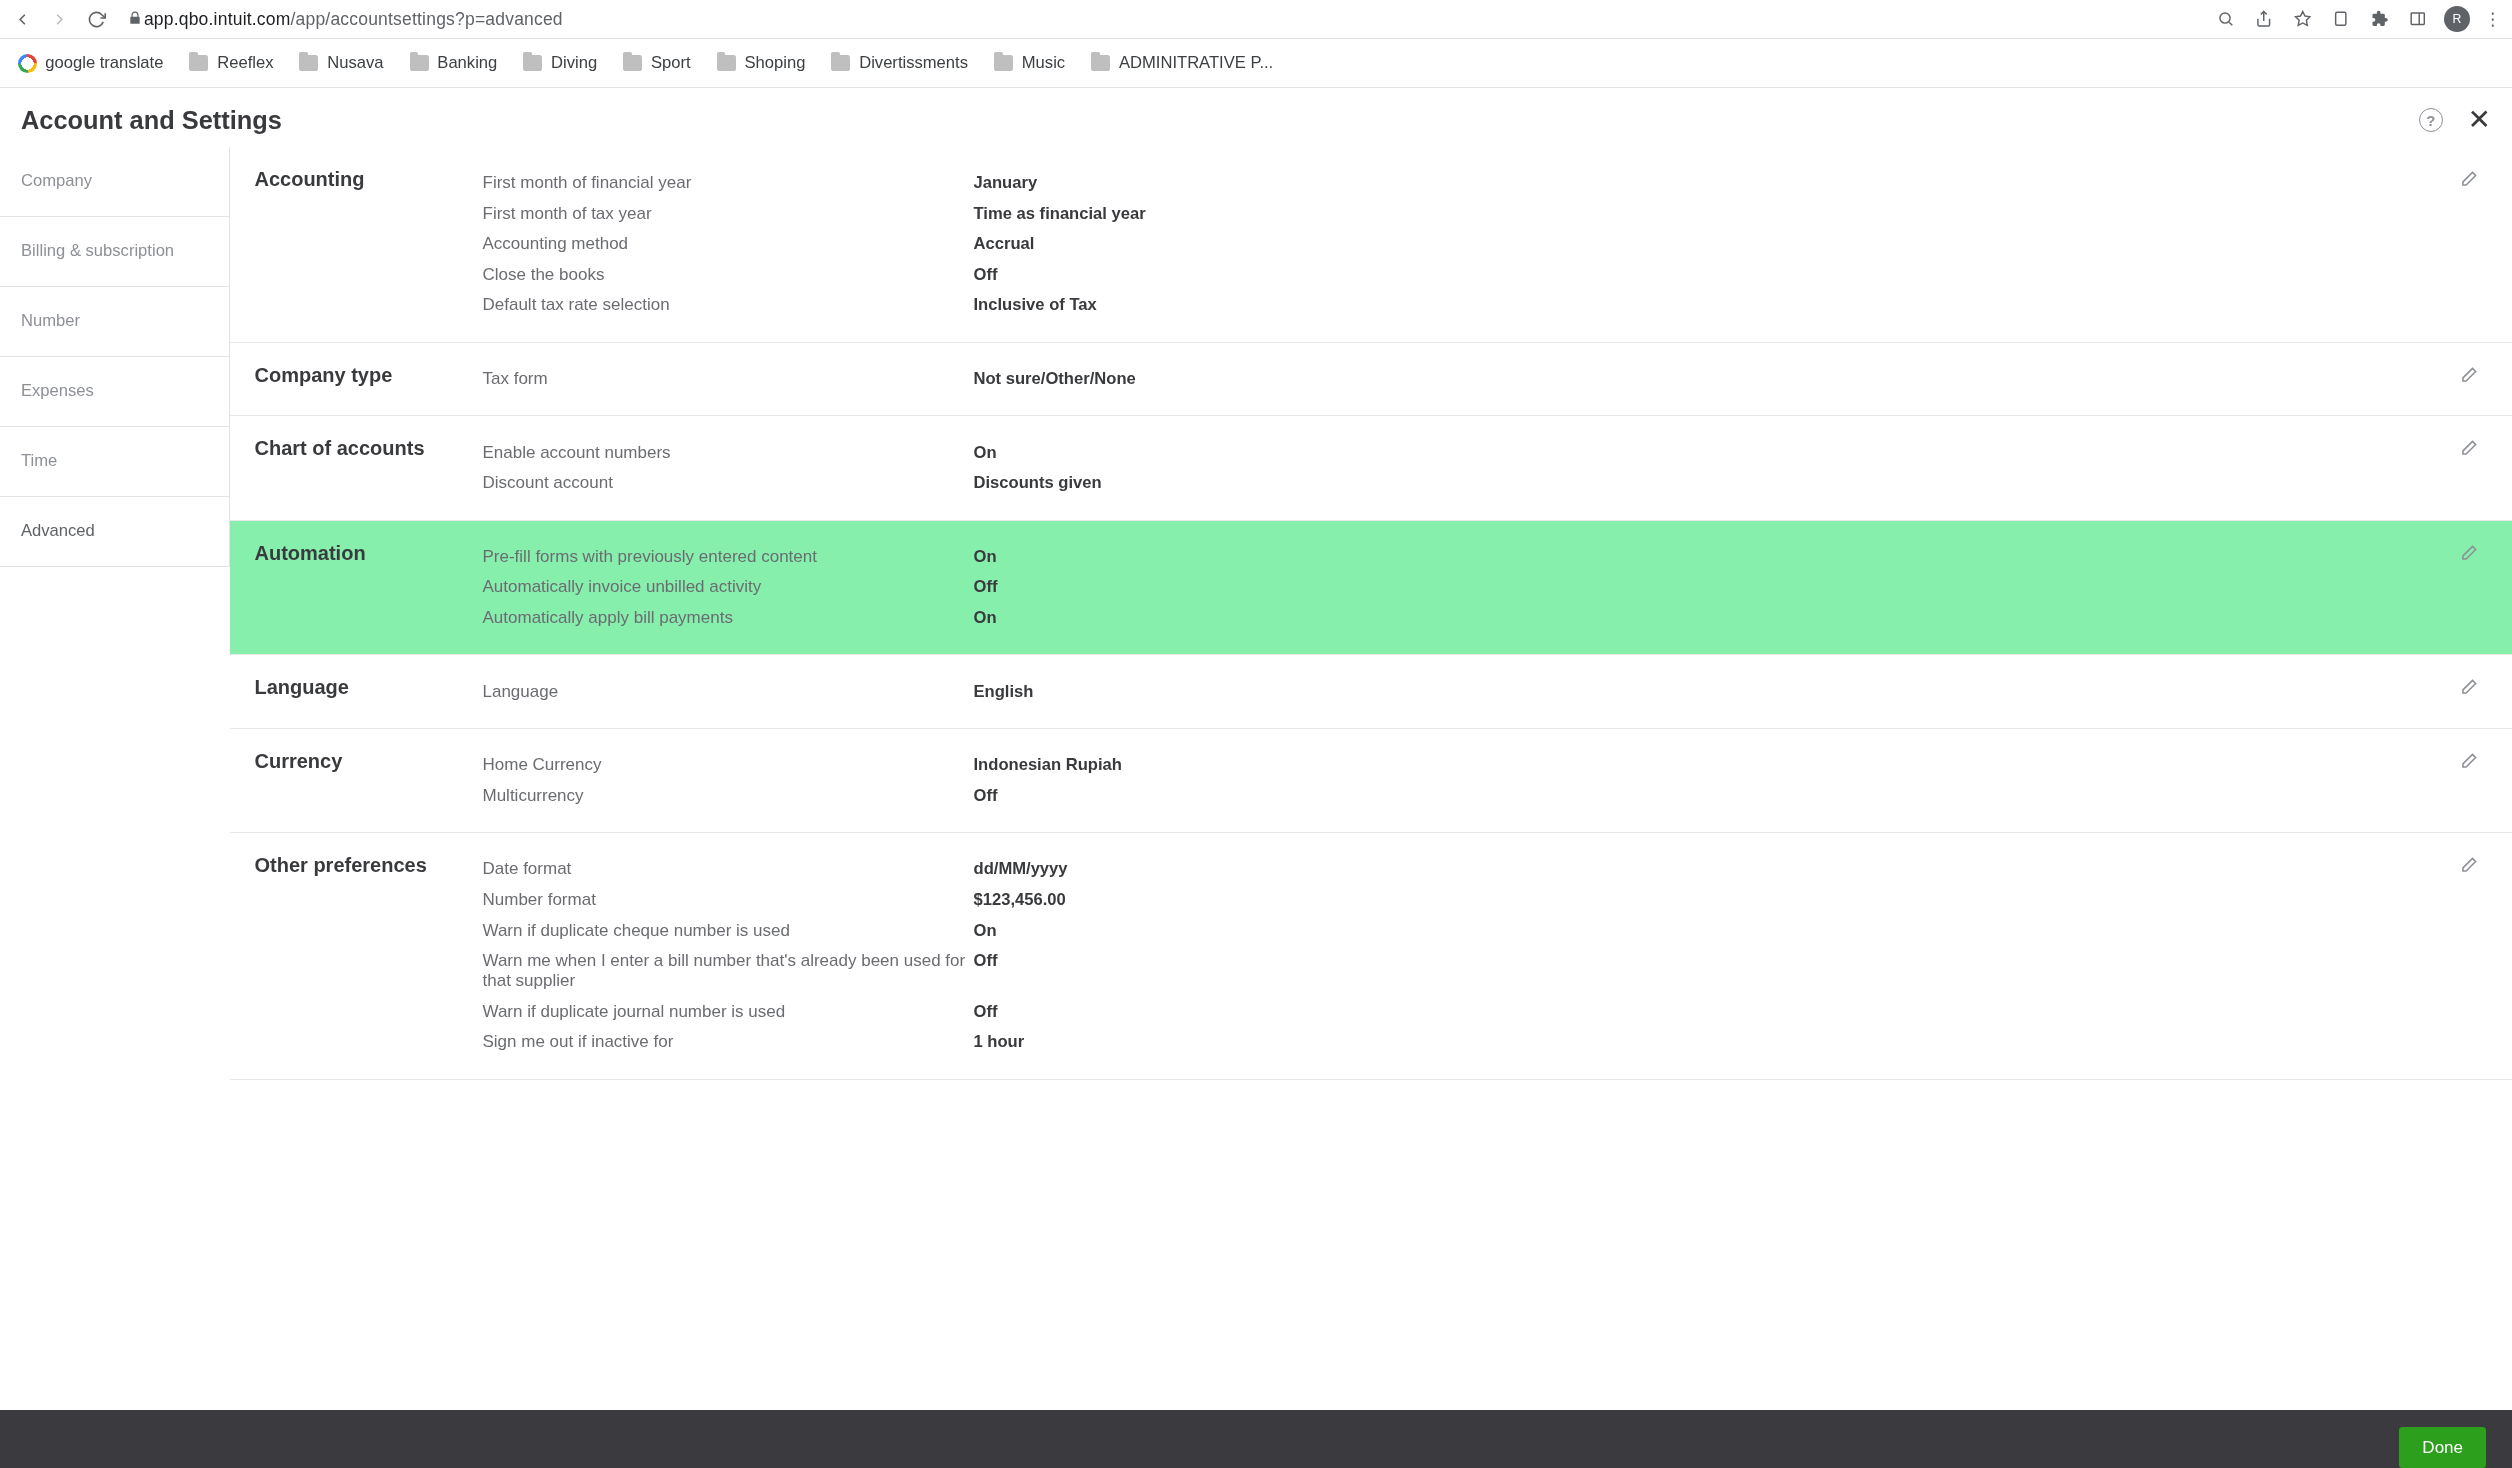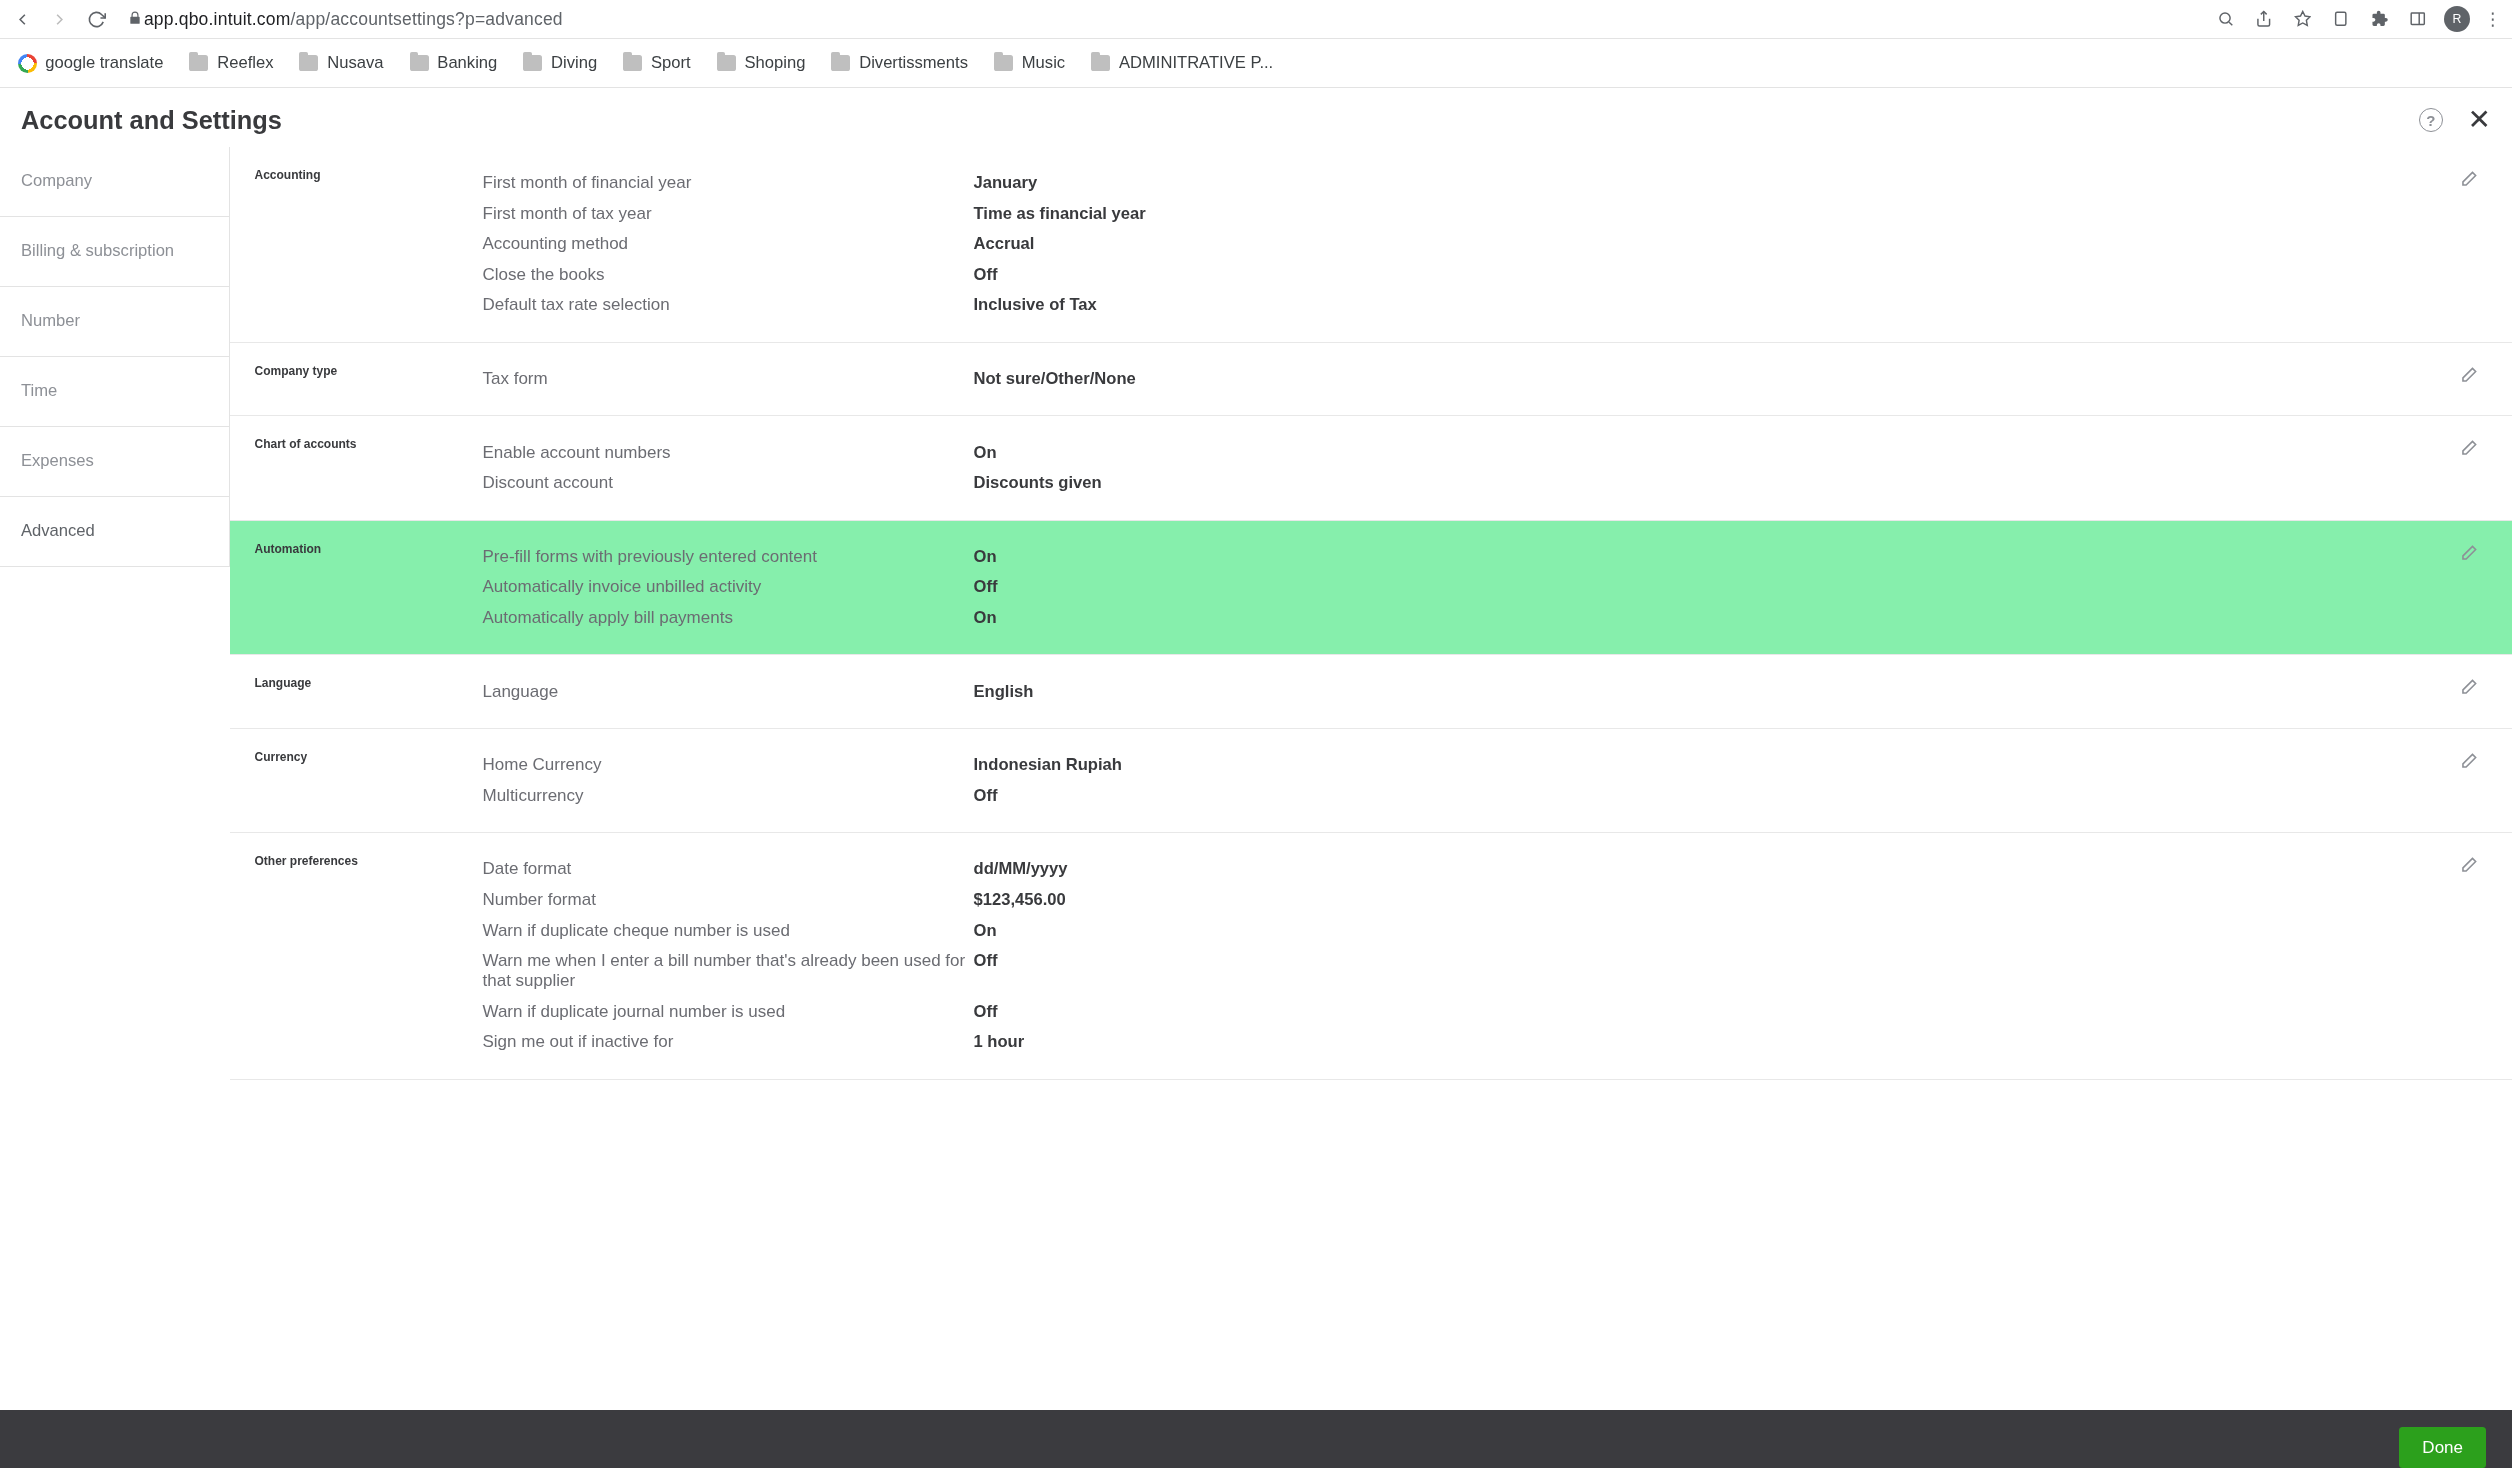--- a/index.html
+++ b/index.html
@@ -115,21 +115,21 @@
 
   .section {
     display:flex;
     padding:21px 24.5px 21px 24.5px;
     border-bottom:0.9px solid #e8e8e8;
     position:relative;
   }
   .section.highlight { background:#86efac; }
   .section-title {
     width:228px; flex-shrink:0;
-    font-size:12px; font-weight:600; color:#393a3d;
+    font-size:20px; font-weight:600; color:#393a3d;
   }
   .rows { flex:1; max-width:999px; }
   .row { display:flex; padding:5.3px 0; }
   .row .label { width:491px; font-size:17px; color:#6b6c72; }
   .row .value { font-size:16.6px; color:#393a3d; font-weight:600; }
   .edit-btn {
     position:absolute; right:30px; top:23px;
     width:23px;height:23px;
     color:#8d9096;
   }
@@ -273,22 +273,22 @@
     <div class="help-circle">?</div>
     <div class="close-x">✕</div>
   </div>
 </div>
 
 <div class="layout">
   <div class="side-nav" id="side-nav">
       <div class="item">Company</div>
       <div class="item">Billing &amp; subscription</div>
       <div class="item">Number</div>
+      <div class="item">Expenses</div>
       <div class="item">Time</div>
-      <div class="item">Expenses</div>
       <div class="item active">Advanced</div>
     </div>
   <div class="content" id="content">
       <div class="section">
         <div class="section-title">Accounting</div>
         <div class="rows">
           <div class="row">
             <div class="label">First month of financial year</div>
             <div class="value">January</div>
           </div>

